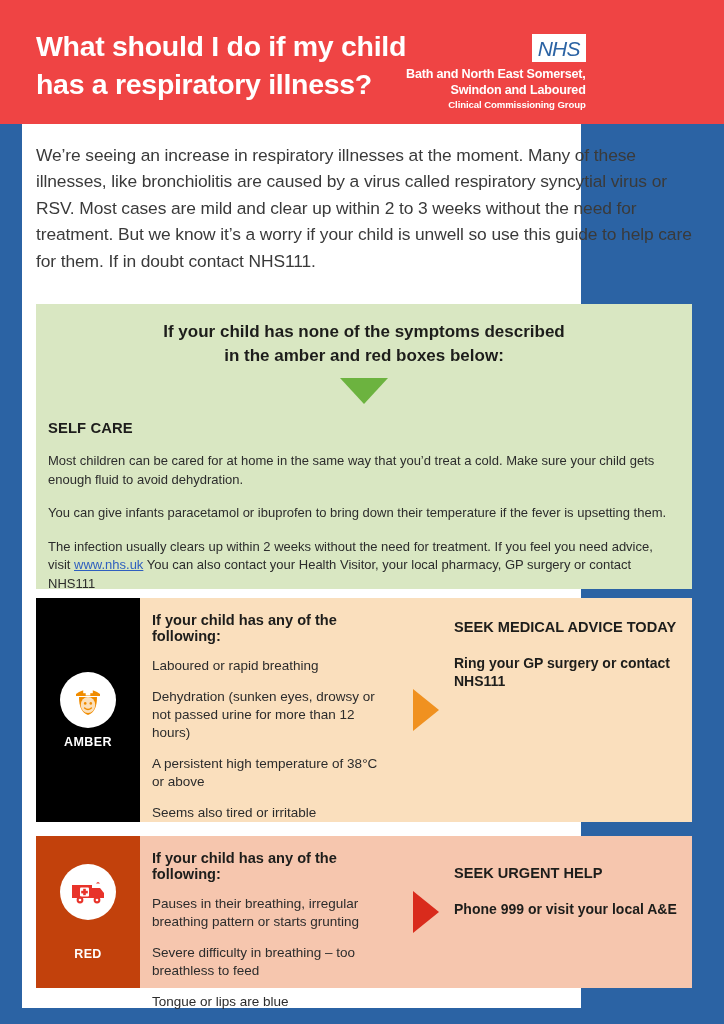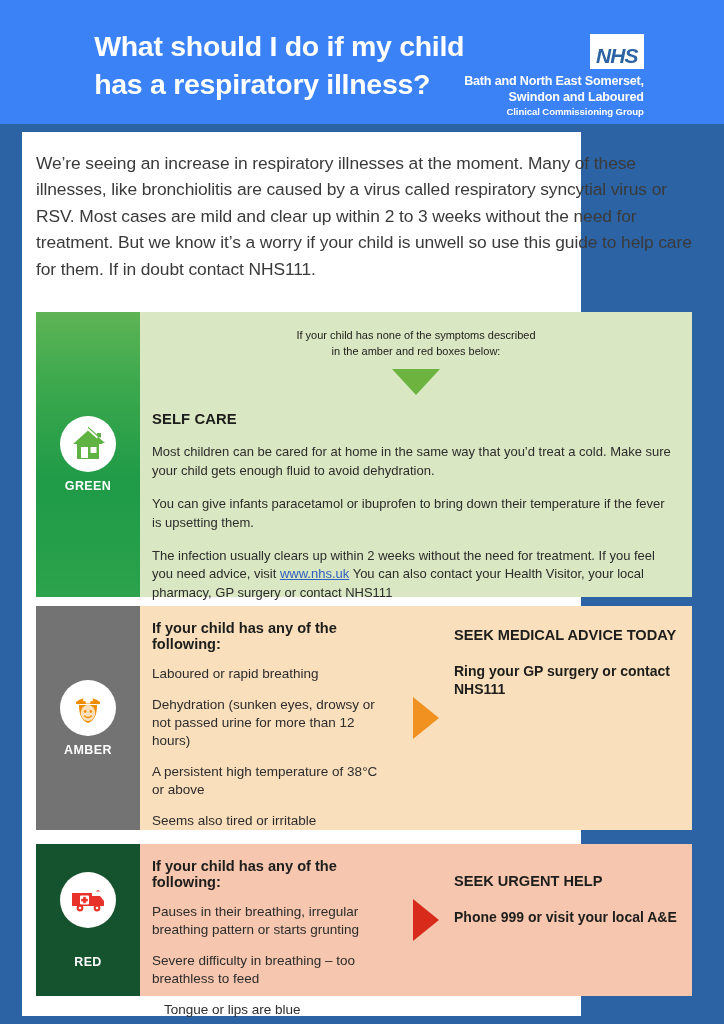--- a/index.html
+++ b/index.html
@@ -17,24 +17,24 @@
     height: 1024px;
     background: #2b63a4;
     overflow: hidden;
   }
 
   
   .header {
     position: absolute;
     left: 0; top: 0;
     width: 724px; height: 124px;
-    background: #3b82f6;
+    background: #ef4444;
     display: flex;
     align-items: flex-start;
-    justify-content: center;
+    justify-content: flex-start;
     padding: 28px 22px 0 36px;
   }
   .poster-title {
     color: #ffffff;
     font-size: 28.5px;
     font-weight: bold;
     line-height: 1.32;
     letter-spacing: -0.3px;
     max-width: 420px;
   }
@@ -42,26 +42,26 @@
 
   
   .nhs-logo {
     text-align: right;
     padding-top: 6px;
   }
   .nhs-mark {
     display: inline-block;
     background: #ffffff;
     color: #2b63a4;
-    font-weight: bold;
+    font-weight: normal;
     font-style: italic;
     font-size: 21px;
     line-height: 1;
     letter-spacing: -0.8px;
-    padding: 11px 6px 3px 6px;
+    padding: 4px 6px 3px 6px;
     margin-bottom: 5px;
   }
   .ccg-line {
     color: #ffffff;
     font-weight: bold;
     font-size: 12.6px;
     line-height: 1.24;
     letter-spacing: -0.2px;
     white-space: nowrap;
   }
@@ -71,21 +71,21 @@
     font-size: 9.6px;
     line-height: 1.3;
     letter-spacing: -0.1px;
     margin-top: 1px;
     white-space: nowrap;
   }
 
   
   .canvas {
     position: absolute;
-    left: 22px; top: 132px;
+    left: 22px; top: 124px;
     width: 559px; height: 884px;
     background: #ffffff;
   }
 
   
   .intro {
     position: absolute;
     left: 14px; top: 18px;
     width: 656px;
     color: #3a3a3a;
@@ -131,22 +131,22 @@
   
   .sec-green { left: 14px; top: 180px; width: 656px; height: 285px; }
   .sec-green .sidebar {
     background: linear-gradient(180deg, #5fb455 0%, #3faa4e 22%, #1f9a47 60%, #2ca34c 100%);
   }
   .sec-green .body-area { background: #d9e7c2; }
   .green-head {
     text-align: center;
     padding: 16px 40px 0 40px;
     color: #1d1d1b;
-    font-weight: normal;
-    font-size: 11px;
+    font-weight: bold;
+    font-size: 17px;
     line-height: 1.42;
   }
   .arrow-down {
     width: 0; height: 0;
     border-left: 24px solid transparent;
     border-right: 24px solid transparent;
     border-top: 26px solid #6cb33f;
     margin: 10px auto 0 auto;
   }
   .green-body { padding: 16px 18px 0 12px; }
@@ -161,45 +161,45 @@
     color: #2c2c2c;
     font-size: 13px;
     line-height: 1.42;
     margin-bottom: 15px;
   }
   .green-para:last-child { margin-bottom: 0; }
   .nhs-link { color: #2f5fbf; text-decoration: underline; }
 
   
   .sec-amber { left: 14px; top: 474px; width: 656px; height: 224px; }
-  .sec-amber .sidebar { background: #737373; }
+  .sec-amber .sidebar { background: #000000; }
   .sec-amber .body-area { background: #fadfbd; display: flex; }
 
   
   .sec-red { left: 14px; top: 712px; width: 656px; height: 152px; }
-  .sec-red .sidebar { background: #14532d; gap: 20px; }
+  .sec-red .sidebar { background: #c2410c; gap: 20px; }
   .sec-red .body-area { background: #f6c6ae; display: flex; }
 
   .symptom-col {
     flex: 0 0 258px;
     padding: 14px 10px 0 12px;
   }
   .symptom-head {
     color: #1d1d1b;
     font-weight: bold;
     font-size: 14.6px;
     margin-bottom: 13px;
   }
   .symptom-item {
     color: #2c2c2c;
     font-size: 13.5px;
     line-height: 1.34;
     margin-bottom: 13px;
   }
-  .symptom-item:last-child { margin-bottom: 0; margin-left: 12px; }
+  .symptom-item:last-child { margin-bottom: 0; }
 
   .arrow-col {
     flex: 0 0 56px;
     display: flex;
     align-items: center;
     justify-content: center;
   }
   .arrow-right {
     width: 0; height: 0;
     border-top: 21px solid transparent;
@@ -244,31 +244,20 @@
       <div class="ccg-line">Swindon and Laboured</div>
       <div class="ccg-sub">Clinical Commissioning Group</div>
     </div>
   </div>
 
   <div class="canvas">
 
     <p class="intro">We’re seeing an increase in respiratory illnesses at the moment. Many of these illnesses, like bronchiolitis are caused by a virus called respiratory syncytial virus or RSV. Most cases are mild and clear up within 2 to 3 weeks without the need for treatment. But we know it’s a worry if your child is unwell so use this guide to help care for them. If in doubt contact NHS111.</p>
 
     <div class="section sec-green">
-      <div class="sidebar">
-        <div class="icon-circle">
-          <svg width="40" height="38" viewBox="0 0 40 38" aria-hidden="true">
-            <path d="M20 3 L37 18 L32.5 18 L32.5 19 L29 19 L29 12.5 L33 12.5 L33 8 L29 8 L29 9.6 L20 1.6 Z" fill="#5fb342"></path>
-            <path d="M20 5.5 L35 19 L31 19 L31 34 L9 34 L9 19 L5 19 Z" fill="#5fb342"></path>
-            <rect x="13" y="22" width="7" height="11" fill="#ffffff"></rect>
-            <rect x="22.5" y="22" width="6" height="6" fill="#ffffff"></rect>
-          </svg>
-        </div>
-        <div class="badge-label">GREEN</div>
-      </div>
       <div class="body-area">
         <div class="green-head">
           <div>If your child has none of the symptoms described</div>
           <div>in the amber and red boxes below:</div>
         </div>
         <div class="arrow-down"></div>
         <div class="green-body">
           <div class="self-care-title">SELF CARE</div>
           <p class="green-para">Most children can be cared for at home in the same way that you’d treat a cold. Make sure your child gets enough fluid to avoid dehydration.</p>
           <p class="green-para">You can give infants paracetamol or ibuprofen to bring down their temperature if the fever is upsetting them.</p>

